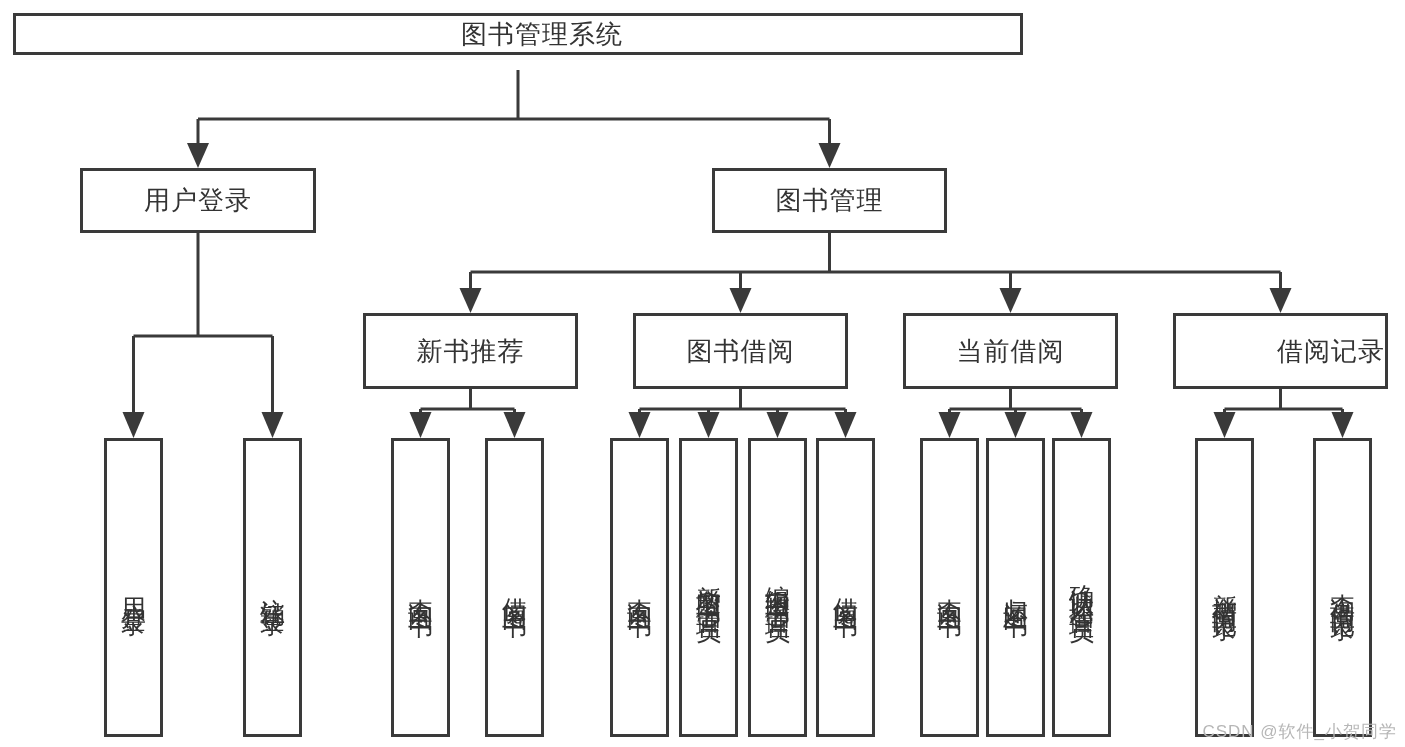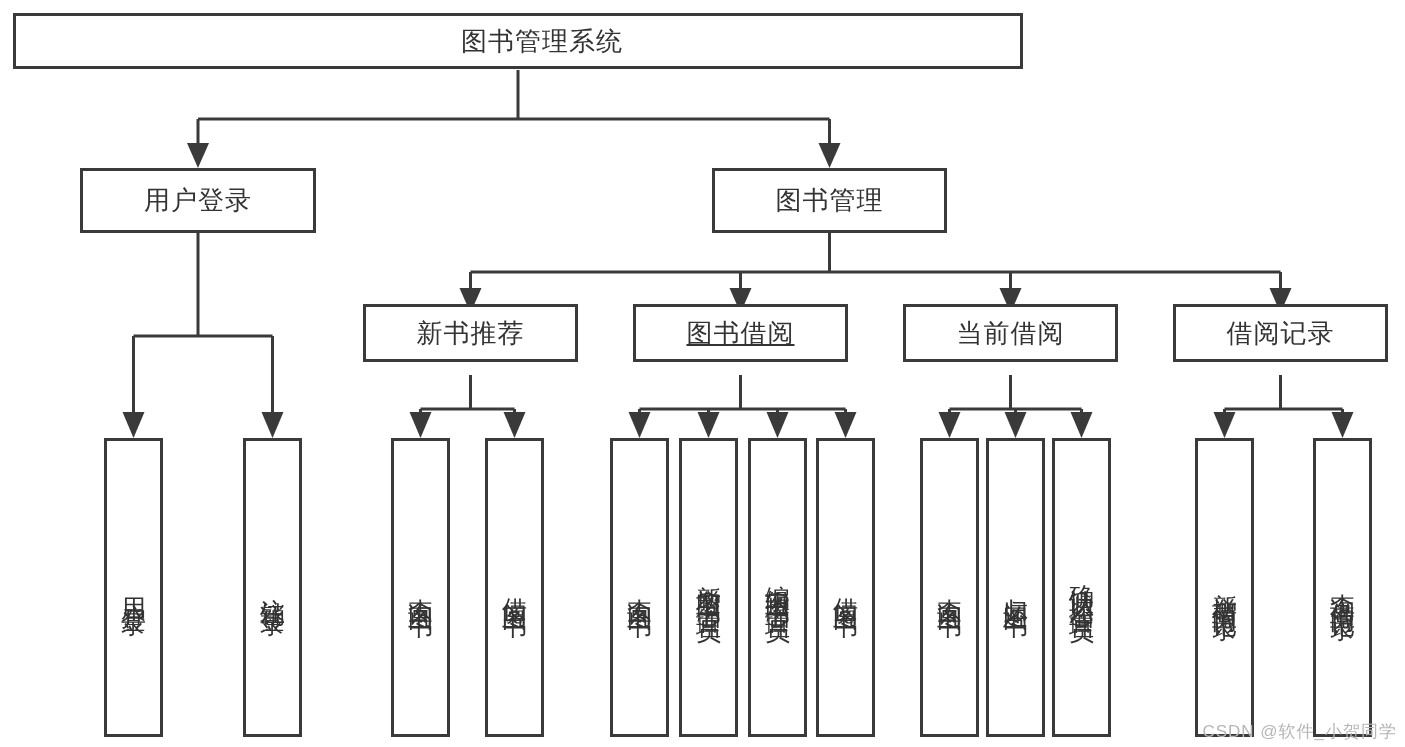--- a/index.html
+++ b/index.html
@@ -24,28 +24,28 @@
     box-sizing: border-box;
     border: 3px solid #3a3a3a;
     background: #ffffff;
     color: #333333;
     display: flex;
     align-items: center;
     justify-content: center;
     text-align: center;
   }
   .hlabel { font-size: 26px; letter-spacing: 1px; white-space: nowrap; }
-  .root-box  { left: 13px;  top: 13px;  width: 1010px; height: 56px; padding-left: 48px; }
+  .root-box  { left: 13px;  top: 13px;  width: 1010px; height: 42px; padding-left: 48px; }
   .l2a { left: 80px;  top: 168px; width: 236px; height: 65px; }
   .l2b { left: 712px; top: 168px; width: 235px; height: 65px; justify-content: center; }
-  .l3  { top: 304px; width: 215px; height: 58px; }
+  .l3  { top: 313px; width: 215px; height: 76px; }
   .l3-1 { left: 363px; }
-  .l3-2 { left: 633px; text-decoration: underline; }
+  .l3-2 { left: 633px; }
   .l3-3 { left: 903px; justify-content: center; }
-  .l3-4 { left: 1173px; }
+  .l3-4 { left: 1173px; justify-content: flex-end; }
   .leaf {
     top: 438px; width: 59px; height: 299px;
     writing-mode: vertical-rl;
     text-orientation: mixed;
     font-size: 25px;
     letter-spacing: 5px;
     line-height: 1;
   }
   .lf1  { left: 104px; }  .lf2  { left: 243px; }
   .lf3  { left: 391px; }  .lf4  { left: 485px; }

